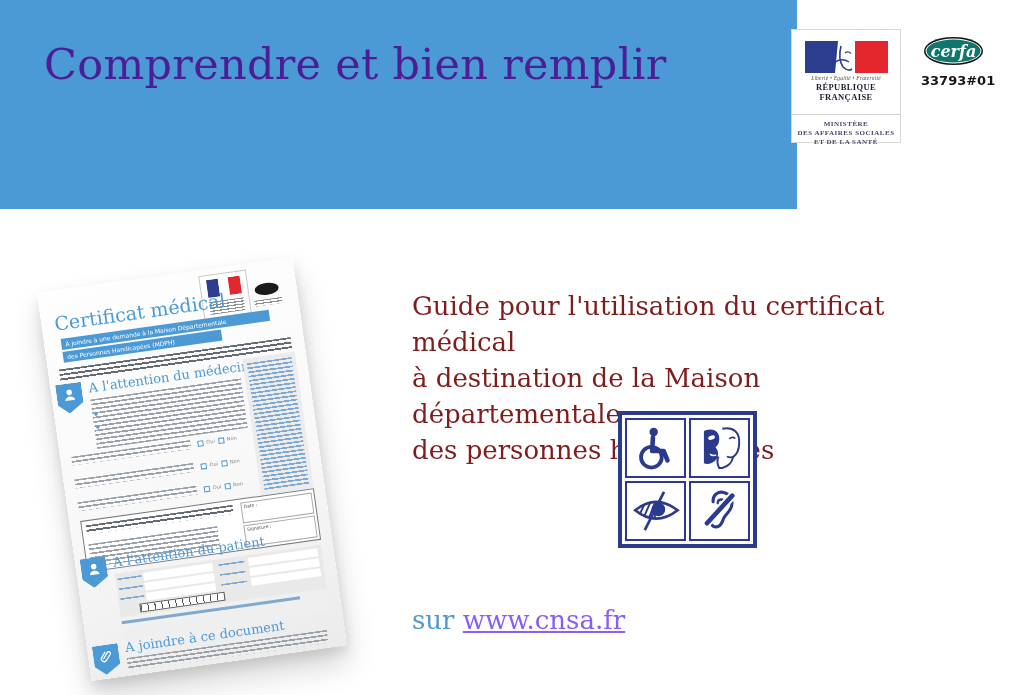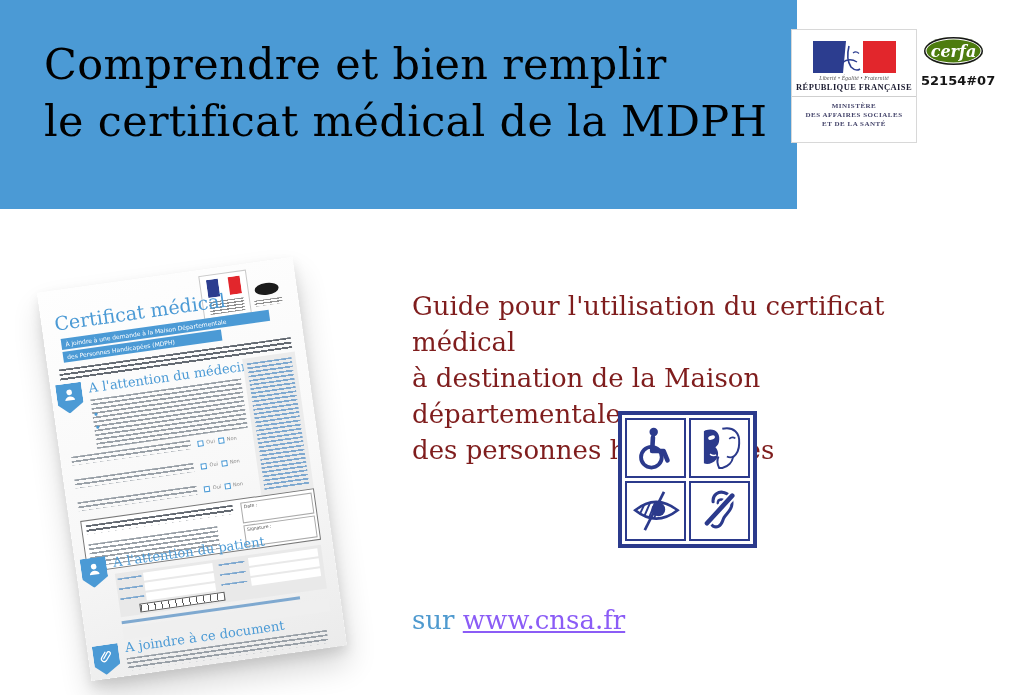--- a/index.html
+++ b/index.html
@@ -2,36 +2,36 @@
 <html><head>
 <meta charset="utf-8">
 <style>
   html,body{margin:0;padding:0;}
   body{width:1024px;height:695px;position:relative;background:#ffffff;overflow:hidden;
        font-family:"DejaVu Sans",sans-serif;}
 
   
   .banner{position:absolute;left:0;top:0;width:797px;height:209px;background:#4b9ad5;}
   .banner h1{position:absolute;left:44px;top:36px;margin:0;font-family:"DejaVu Serif",serif;
-             font-weight:400;font-size:43px;line-height:57px;color:#000000;letter-spacing:.3px;}
-
-  
-  .rf-box{position:absolute;left:791px;top:29px;width:126px;height:114px;background:#fff;
+             font-weight:400;font-size:43px;line-height:57px;color:#4c1d95;letter-spacing:.3px;}
+
+  
+  .rf-box{position:absolute;left:791px;top:29px;width:110px;height:114px;background:#fff;
           border:1px solid #d8d8d8;box-sizing:border-box;text-align:center;}
   .rf-flag{margin:11px auto 2px auto;width:83px;height:32px;display:block;}
   .rf-motto{font-family:"Liberation Serif",serif;font-style:italic;font-size:5.5px;color:#4a4a4a;
             letter-spacing:.2px;}
   .rf-name{font-family:"Liberation Serif",serif;font-weight:700;font-size:8.5px;color:#1d1d32;
            letter-spacing:.4px;margin-top:1px;}
-  .rf-ministry{border-top:1px solid #cfcfcf;margin-top:4px;padding-top:5px;
+  .rf-ministry{border-top:1px solid #cfcfcf;margin-top:12px;padding-top:5px;
                font-family:"Liberation Serif",serif;font-weight:700;font-size:7px;line-height:9px;
                color:#45456b;letter-spacing:.5px;white-space:pre-line;}
 
   
-  .cerfa-oval{position:absolute;left:924px;top:37px;width:59px;height:28px;background:#4d7c0f;
+  .cerfa-oval{position:absolute;left:924px;top:37px;width:59px;height:28px;background:#0f766e;
               border-radius:50%;box-shadow:inset 0 0 0 1.5px #161616, inset 0 0 0 2.5px #ffffff;
               display:flex;align-items:center;justify-content:center;}
   .cerfa-oval span{font-family:"DejaVu Serif",serif;font-style:italic;font-weight:700;
                    font-size:16px;color:#fff;}
   .cerfa-num{position:absolute;left:921px;top:73px;width:66px;font-size:13px;font-weight:700;
              color:#161616;font-family:"DejaVu Sans",sans-serif;}
 
   
   .paper{position:absolute;left:63px;top:273px;width:258px;height:392px;
          transform:rotate(-8deg);
@@ -69,21 +69,21 @@
               display:grid;grid-template-columns:1fr 1fr;grid-template-rows:1fr 1fr;
               gap:3px;padding:3px;}
   .picto-cell{border:2.5px solid #2b3a8c;background:#fff;display:flex;
               align-items:center;justify-content:center;overflow:hidden;}
 </style>
 </head>
 <body>
 
 <div class="banner">
   <h1><span>Comprendre et bien remplir</span><br>
-  <span>le certificat médical de la MDPH</span></h1>
+  </h1>
 </div>
 
 <div class="rf-box">
   <svg class="rf-flag" viewBox="0 0 83 32">
     <rect x="0" y="0" width="33" height="32" fill="#2c3d8f"></rect>
     <rect x="50" y="0" width="33" height="32" fill="#e2262c"></rect>
     <path d="M33 0 L50 0 L47 32 L30 32 Z" fill="#ffffff"></path>
     <path d="M36 5 C34 13 34 20 38 26 C41 29 44 30 47 28" stroke="#2c3d8f" stroke-width="1.6" fill="none"></path>
     <path d="M40 12 q3 -2.5 6 .5" stroke="#2c3d8f" stroke-width="1.2" fill="none"></path>
     <path d="M29 22 Q36 16 44 21" stroke="#2c3d8f" stroke-width="1.3" fill="none"></path>
@@ -91,21 +91,21 @@
   <div class="rf-motto">Liberté • Égalité • Fraternité</div>
   <div class="rf-name">RÉPUBLIQUE FRANÇAISE</div>
   <div class="rf-ministry">MINISTÈRE
 DES AFFAIRES SOCIALES
 ET DE LA SANTÉ</div>
 </div>
 
 <div class="cerfa-oval">
   <span>cerfa</span>
 </div>
-<div class="cerfa-num">52154#07</div>
+<div class="cerfa-num">33793#01</div>
 
 <div class="paper">
 
   <div style="left:162px;top:6px;width:48px;height:44px;background:#fff;border:1px solid #c9c9c9;">
     <svg style="left:6px;top:4px;" width="34" height="18" viewBox="0 0 34 18">
       <rect x="0" y="0" width="12" height="18" fill="#2c3d8f"></rect>
       <rect x="12" y="0" width="10" height="18" fill="#ffffff"></rect>
       <rect x="22" y="0" width="12" height="18" fill="#e2262c"></rect>
     </svg>
     <div class="st-t" style="left:6px;top:26px;width:35px;height:13px;"></div>

